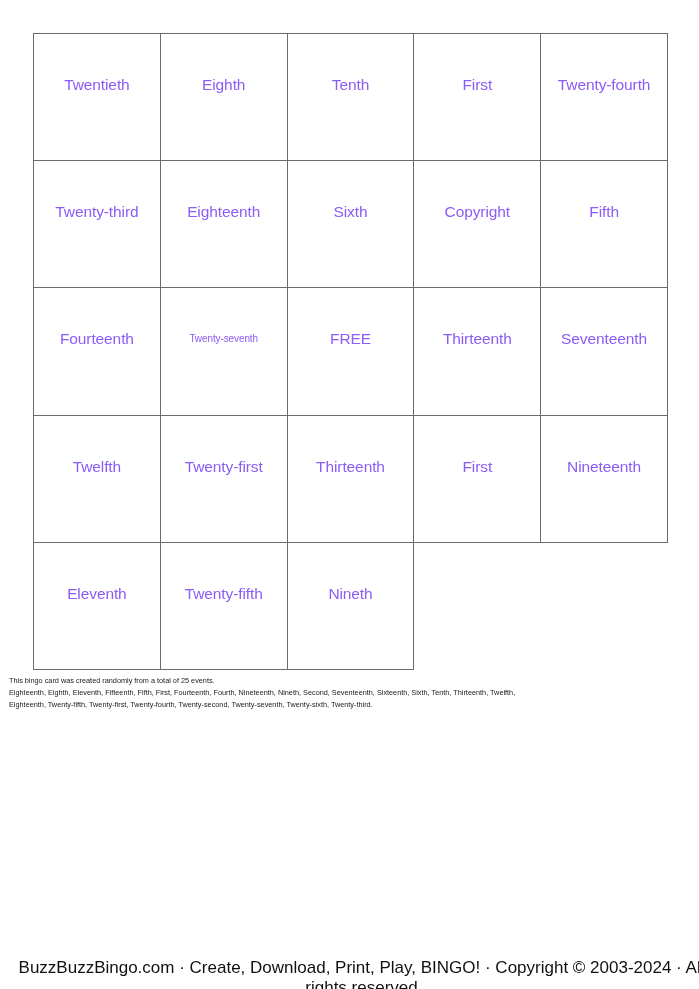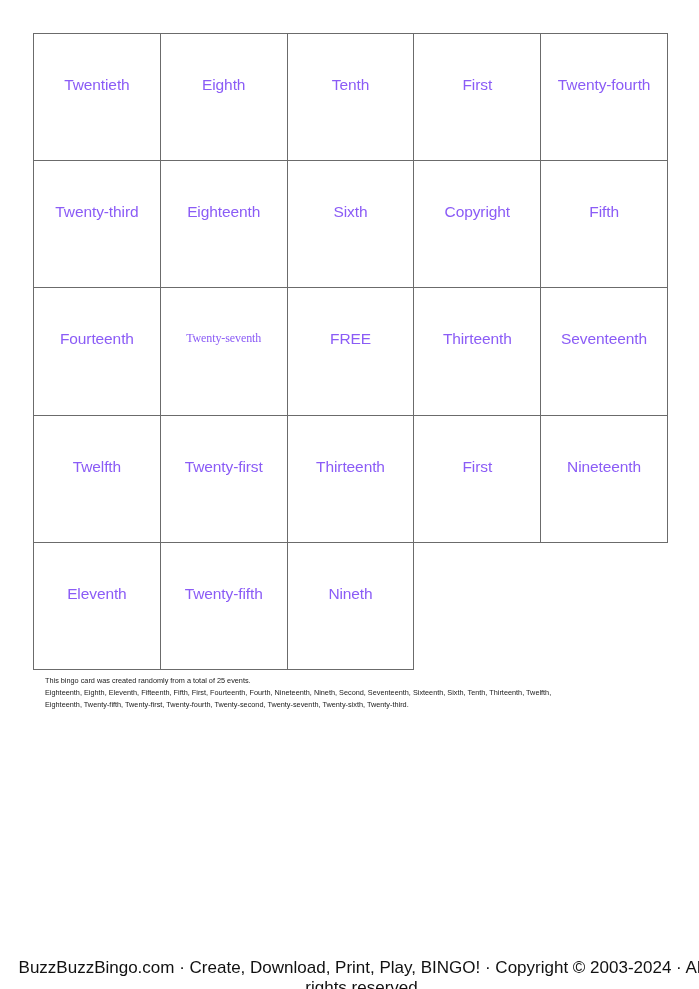--- a/index.html
+++ b/index.html
@@ -48,39 +48,37 @@
     transform: translateY(-50%);
     margin-top: -12px;
     text-align: center;
     font-size: 15.5px;
     line-height: 1.15;
     color: #8b5cf6;
     white-space: nowrap;
     letter-spacing: -0.1px;
   }
   .bingo-cell.shrink .cell-text {
-    font-size: 12px;
-    font-family: Liberation Serif, serif;
+    font-size: 10px;
   }
 
   
   #card-footnote {
     position: absolute;
     left: 9px;
     top: 675px;
     width: 682px;
     font-size: 7.3px;
     line-height: 1.62;
     color: #1a1a1a;
     text-align: left;
   }
   #card-footnote .fn-line {
     display: block;
     white-space: nowrap;
-    margin-left: 36px;
   }
 
   
   #page-footer {
     position: absolute;
     left: 0;
     top: 958px;
     width: 699px;
     text-align: center;
     font-size: 17px;

